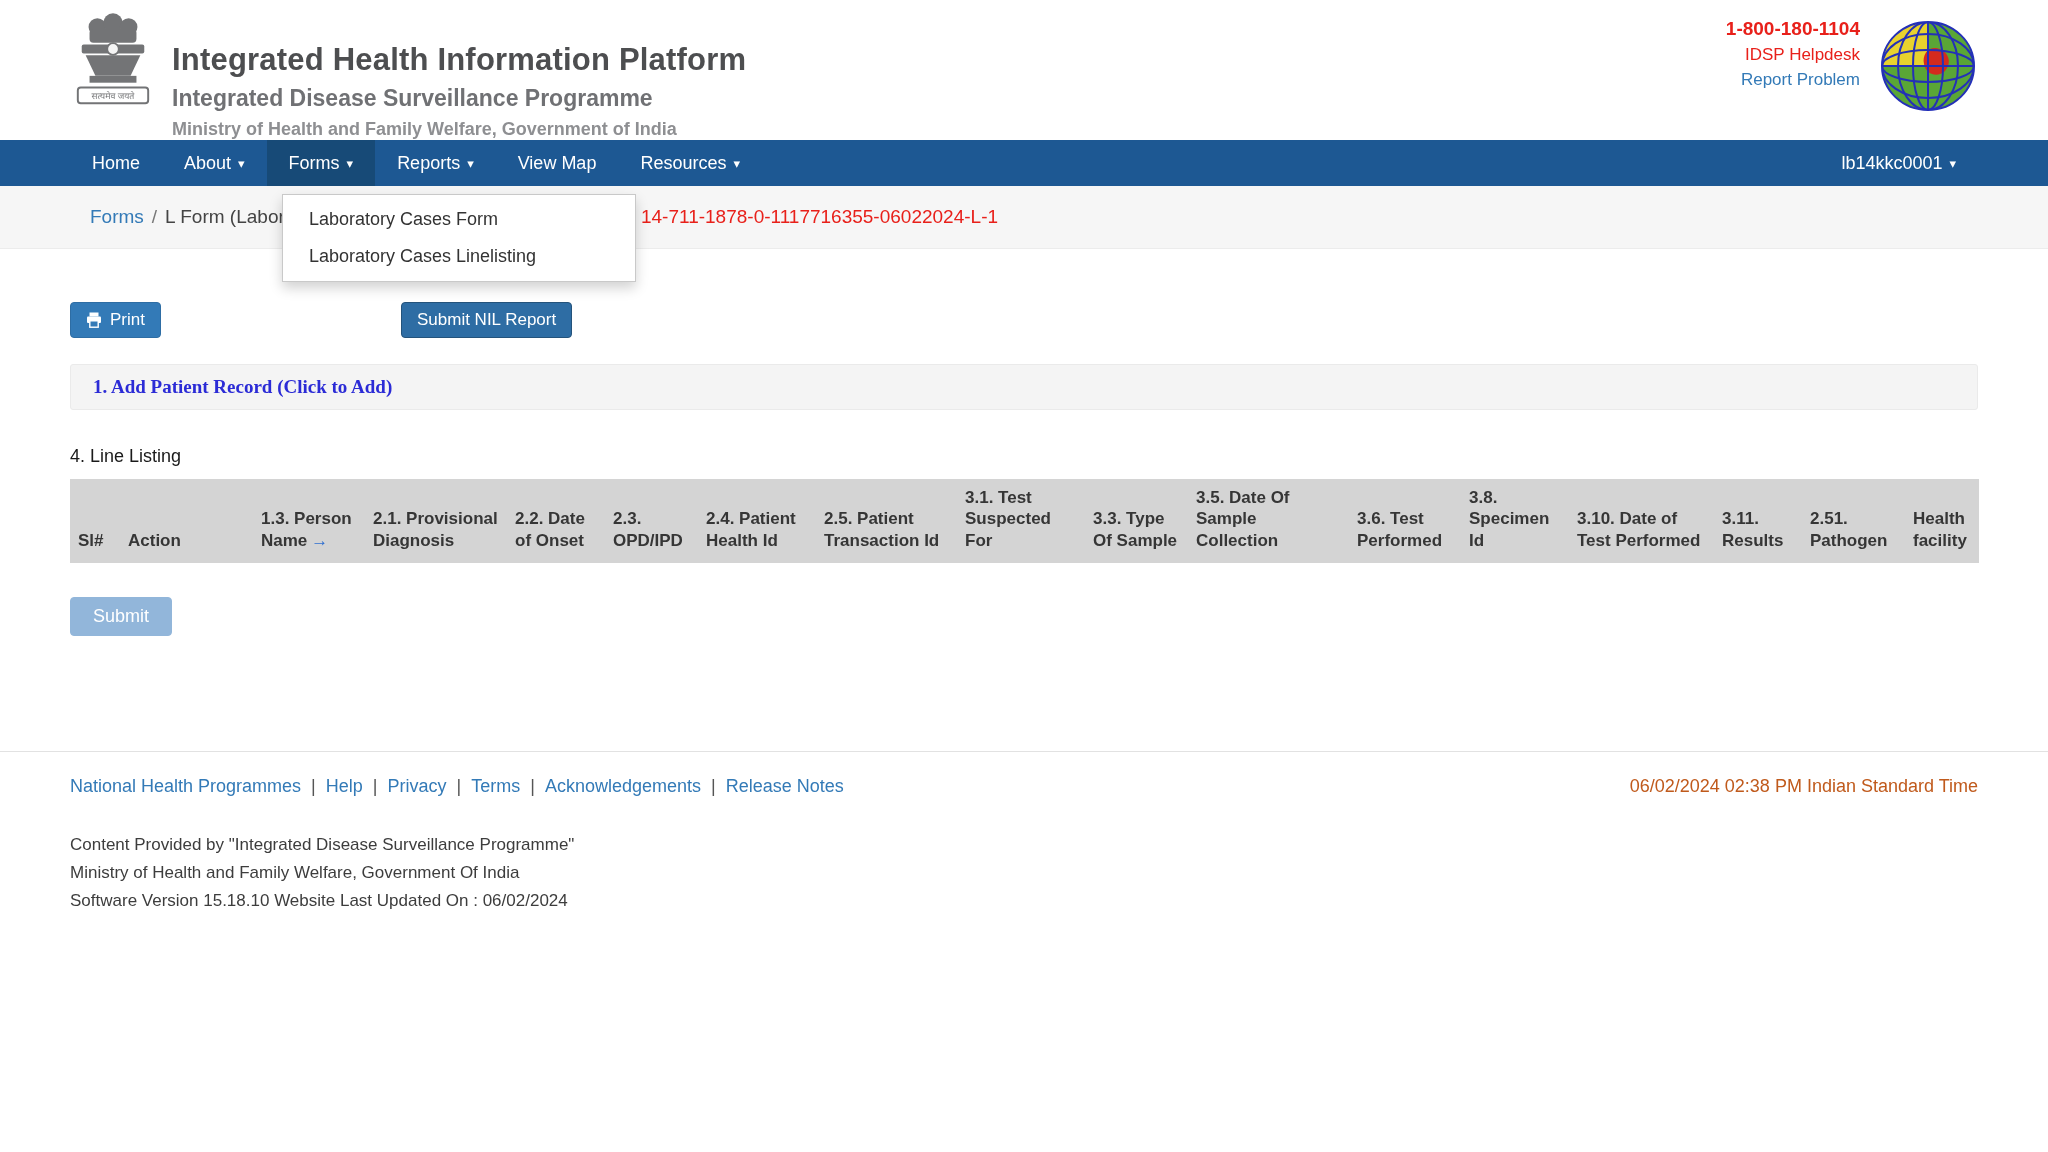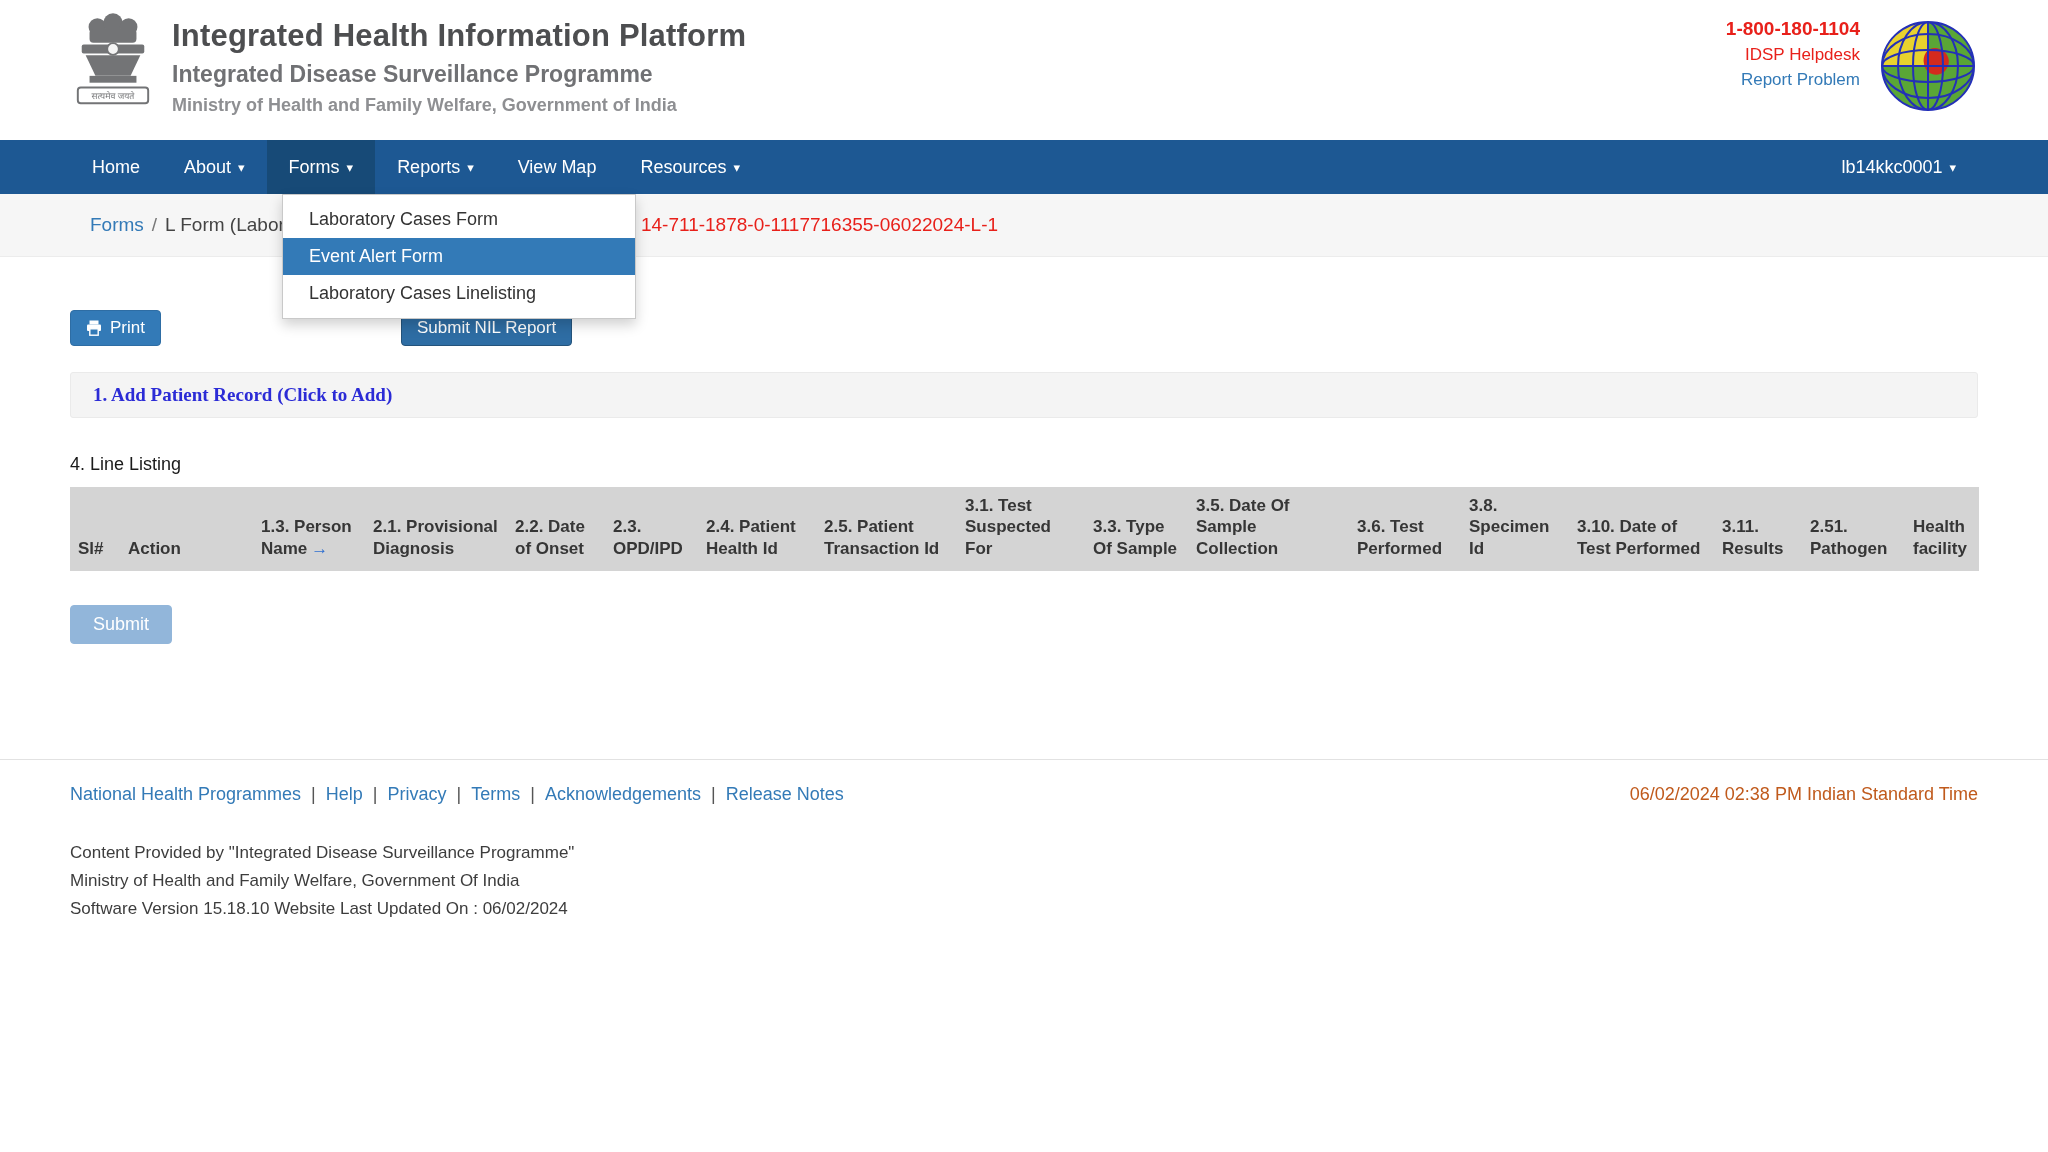--- a/index.html
+++ b/index.html
@@ -6,33 +6,33 @@
   html,body { margin:0; padding:0; }
   body {
     width:2048px; height:1152px; position:relative; overflow:hidden;
     background:#ffffff; font-family:"Liberation Sans", sans-serif; color:#333;
   }
 
   
   .header { height:140px; display:flex; justify-content:space-between; align-items:flex-start; padding:10px 70px 6px; }
   .header-left { display:flex; gap:16px; }
   .emblem { width:86px; height:120px; }
-  .title-block { padding-top:8px; }
+  .title-block { padding-top:8px;margin-top:24px; }
   .title { font-size:31px; font-weight:bold; color:#4d4e50; letter-spacing:.2px; }
   .subtitle { font-size:23px; font-weight:bold; color:#707174; margin-top:7px; }
   .ministry { font-size:18px; font-weight:bold; color:#8e8f92; margin-top:7px; }
   .header-right { display:flex; align-items:flex-start; gap:18px; padding-top:8px; }
   .help-block { text-align:right; }
   .phone { color:#e8201a; font-weight:bold; font-size:19px; }
   .helpdesk { color:#e8201a; font-size:17px; margin-top:5px; }
   .report { color:#337ab7; font-size:17px; margin-top:5px; display:block; cursor:pointer; text-decoration:none; }
   .globe { width:100px; height:96px; }
 
   
-  .navbar { height:54px; background:#1d5893; display:flex; align-items:stretch; padding:0 70px; }
+  .navbar { height:46px; background:#1d5893; display:flex; align-items:stretch; padding:0 70px; }
   .nav-item { display:flex; align-items:center; padding:0 22px; color:#fff; font-size:18px; text-decoration:none; cursor:pointer; }
   .nav-item.open { background:#174a77; }
   .caret { font-size:13px; margin-left:7px; }
   .nav-user { margin-left:auto; }
 
   
   .breadcrumb-bar { height:63px; background:#f6f6f6; border-bottom:1px solid #ececec;
     display:flex; align-items:center; padding:0 70px 0 90px; font-size:19px; color:#333; }
   .bc-link { color:#337ab7; text-decoration:none; cursor:pointer; }
   .bc-sep { color:#777; margin:0 8px; }
@@ -169,21 +169,20 @@
   <a class="bc-link">Forms</a>
   <span class="bc-sep">/</span>
   <span class="bc-current">L Form (Laboratory Cases Form)</span>
   <span class="bc-number-label">Number:</span>
   <span class="bc-number">14-711-1878-0-1117716355-06022024-L-1</span>
 </div>
 
 
 <div class="dropdown">
   <div class="dropdown-item">Laboratory Cases Form</div>
-  <div class="dropdown-item active">Event Alert Form</div>
   <div class="dropdown-item">Laboratory Cases Linelisting</div>
 </div>
 
 
 <div class="toolbar">
   <button class="btn btn-print">
     <svg width="16" height="16" viewBox="0 0 16 16">
       <rect x="3.5" y="0.5" width="9" height="4" fill="#ffffff"></rect>
       <rect x="1" y="4.5" width="14" height="6.5" rx="1" fill="#ffffff"></rect>
       <rect x="3.8" y="8.8" width="8.4" height="6.4" fill="#337ab7" stroke="#ffffff" stroke-width="1.4"></rect>

